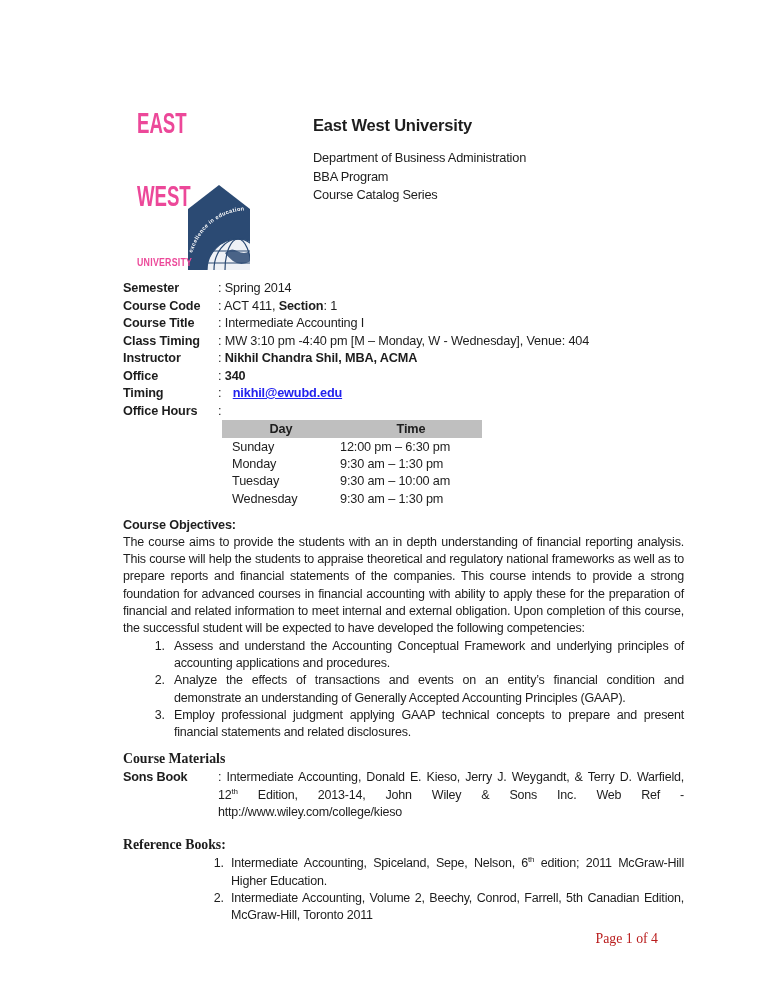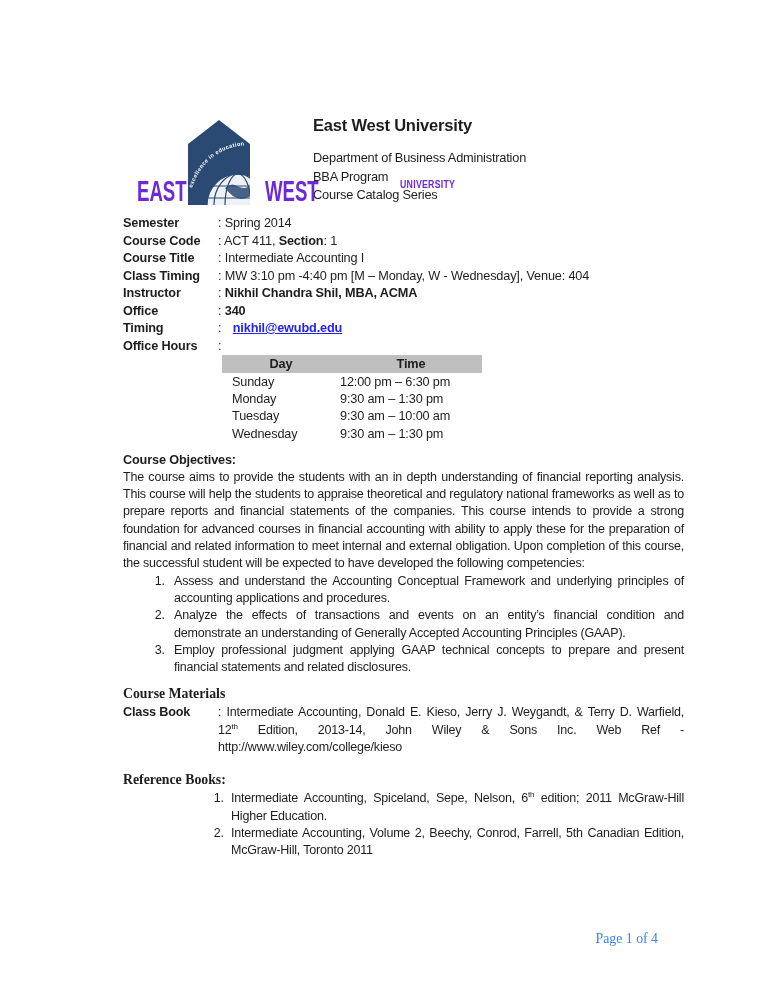--- a/index.html
+++ b/index.html
@@ -13,22 +13,22 @@
   .page {
     position: relative;
     width: 768px; height: 994px;
     padding: 110px 84px 0 123px;
   }
 
   
   .header { display: flex; align-items: flex-start; margin-bottom: 9px; }
   .logo { display: flex; align-items: flex-end; width: 162px; flex: 0 0 auto; }
   .logo-text {
-    display: flex; flex-direction: row;
-    color: #6d28d9; font-weight: bold; margin: 0 0 3px 14px; width: 52px; gap: 48px;
+    display: flex; flex-direction: column;
+    color: #ec4899; font-weight: bold; margin: 0 0 3px 14px; width: 52px; gap: 48px;
   }
   .logo-word { font-size: 30px; line-height: 25px; transform: scaleX(0.62); transform-origin: left center; white-space: nowrap; }
   .logo-univ { font-size: 11px; line-height: 12px; transform: scaleX(0.80); transform-origin: left center; white-space: nowrap; letter-spacing: 0.3px; }
   .emblem { margin: 8px 0 0 -2px; flex: 0 0 auto; }
 
   .header-text { margin-left: 28px; padding-top: 6px; }
   .header-title { font-size: 16.5px; font-weight: bold; letter-spacing: -0.2px; }
   .header-sub { margin-top: 14px; font-size: 12.8px; line-height: 18.5px; letter-spacing: -0.2px; }
 
   
@@ -60,21 +60,21 @@
   .serif-heading.mt { margin-top: 15px; }
   .textbook-row { display: flex; margin-top: 2px; font-size: 12.5px; line-height: 17.3px; letter-spacing: -0.2px; }
   .textbook-label { width: 95px; flex: 0 0 auto; font-weight: bold; font-size: 12.7px; }
   .textbook-value { flex: 1; text-align: justify; }
   ol.references { margin: 2px 0 0 0; padding-left: 104px; }
   ol.references li { text-align: justify; font-size: 12.5px; line-height: 17.3px; letter-spacing: -0.2px; padding-left: 4px; }
 
   
   .footer {
     position: absolute; top: 931px; right: 110px;
-    font-family: "Liberation Serif", serif; font-size: 13.8px; color: #3b82f6;
+    font-family: "Liberation Serif", serif; font-size: 13.8px; color: #b91c1c;
   }
 </style>
 </head>
 <body>
 
 <div class="page">
 
   <div class="header">
     <div class="logo">
       <div class="logo-text">
@@ -181,21 +181,21 @@
   <div class="section-heading">Course Objectives:</div>
   <div class="para">The course aims to provide the students with an in depth understanding of financial reporting analysis. This course will help the students to appraise theoretical and regulatory national frameworks as well as to prepare reports and financial statements of the companies. This course intends to provide a strong foundation for advanced courses in financial accounting with ability to apply these for the preparation of financial and related information to meet internal and external obligation. Upon completion of this course, the successful student will be expected to have developed the following competencies:</div>
   <ol class="objectives" id="objectives-list">
       <li>Assess and understand the Accounting Conceptual Framework and underlying principles of accounting applications and procedures.</li>
       <li>Analyze the effects of transactions and events on an entity’s financial condition and demonstrate an understanding of Generally Accepted Accounting Principles (GAAP).</li>
       <li>Employ professional judgment applying GAAP technical concepts to prepare and present financial statements and related disclosures.</li>
     </ol>
 
   <div class="serif-heading">Course Materials</div>
   <div class="textbook-row">
-    <div class="textbook-label">Class Book</div>
+    <div class="textbook-label">Sons Book</div>
     <div class="textbook-value" id="textbook-value"><span>: Intermediate Accounting, Donald E. Kieso, Jerry J. Weygandt, &amp; Terry D. Warfield, 12</span><sup>th</sup><span> Edition, 2013-14, John Wiley &amp; Sons Inc. Web Ref - http://www.wiley.com/college/kieso</span></div>
   </div>
 
   <div class="serif-heading mt">Reference Books:</div>
   <ol class="references" id="references-list">
       <li><span>Intermediate Accounting, Spiceland, Sepe, Nelson, 6</span><sup>th</sup><span> edition; 2011 McGraw-Hill Higher Education.</span></li>
       <li><span>Intermediate Accounting, Volume 2, Beechy, Conrod, Farrell, 5th Canadian Edition, McGraw-Hill, Toronto 2011</span></li>
     </ol>
 
   <div class="footer">Page 1 of 4</div>

